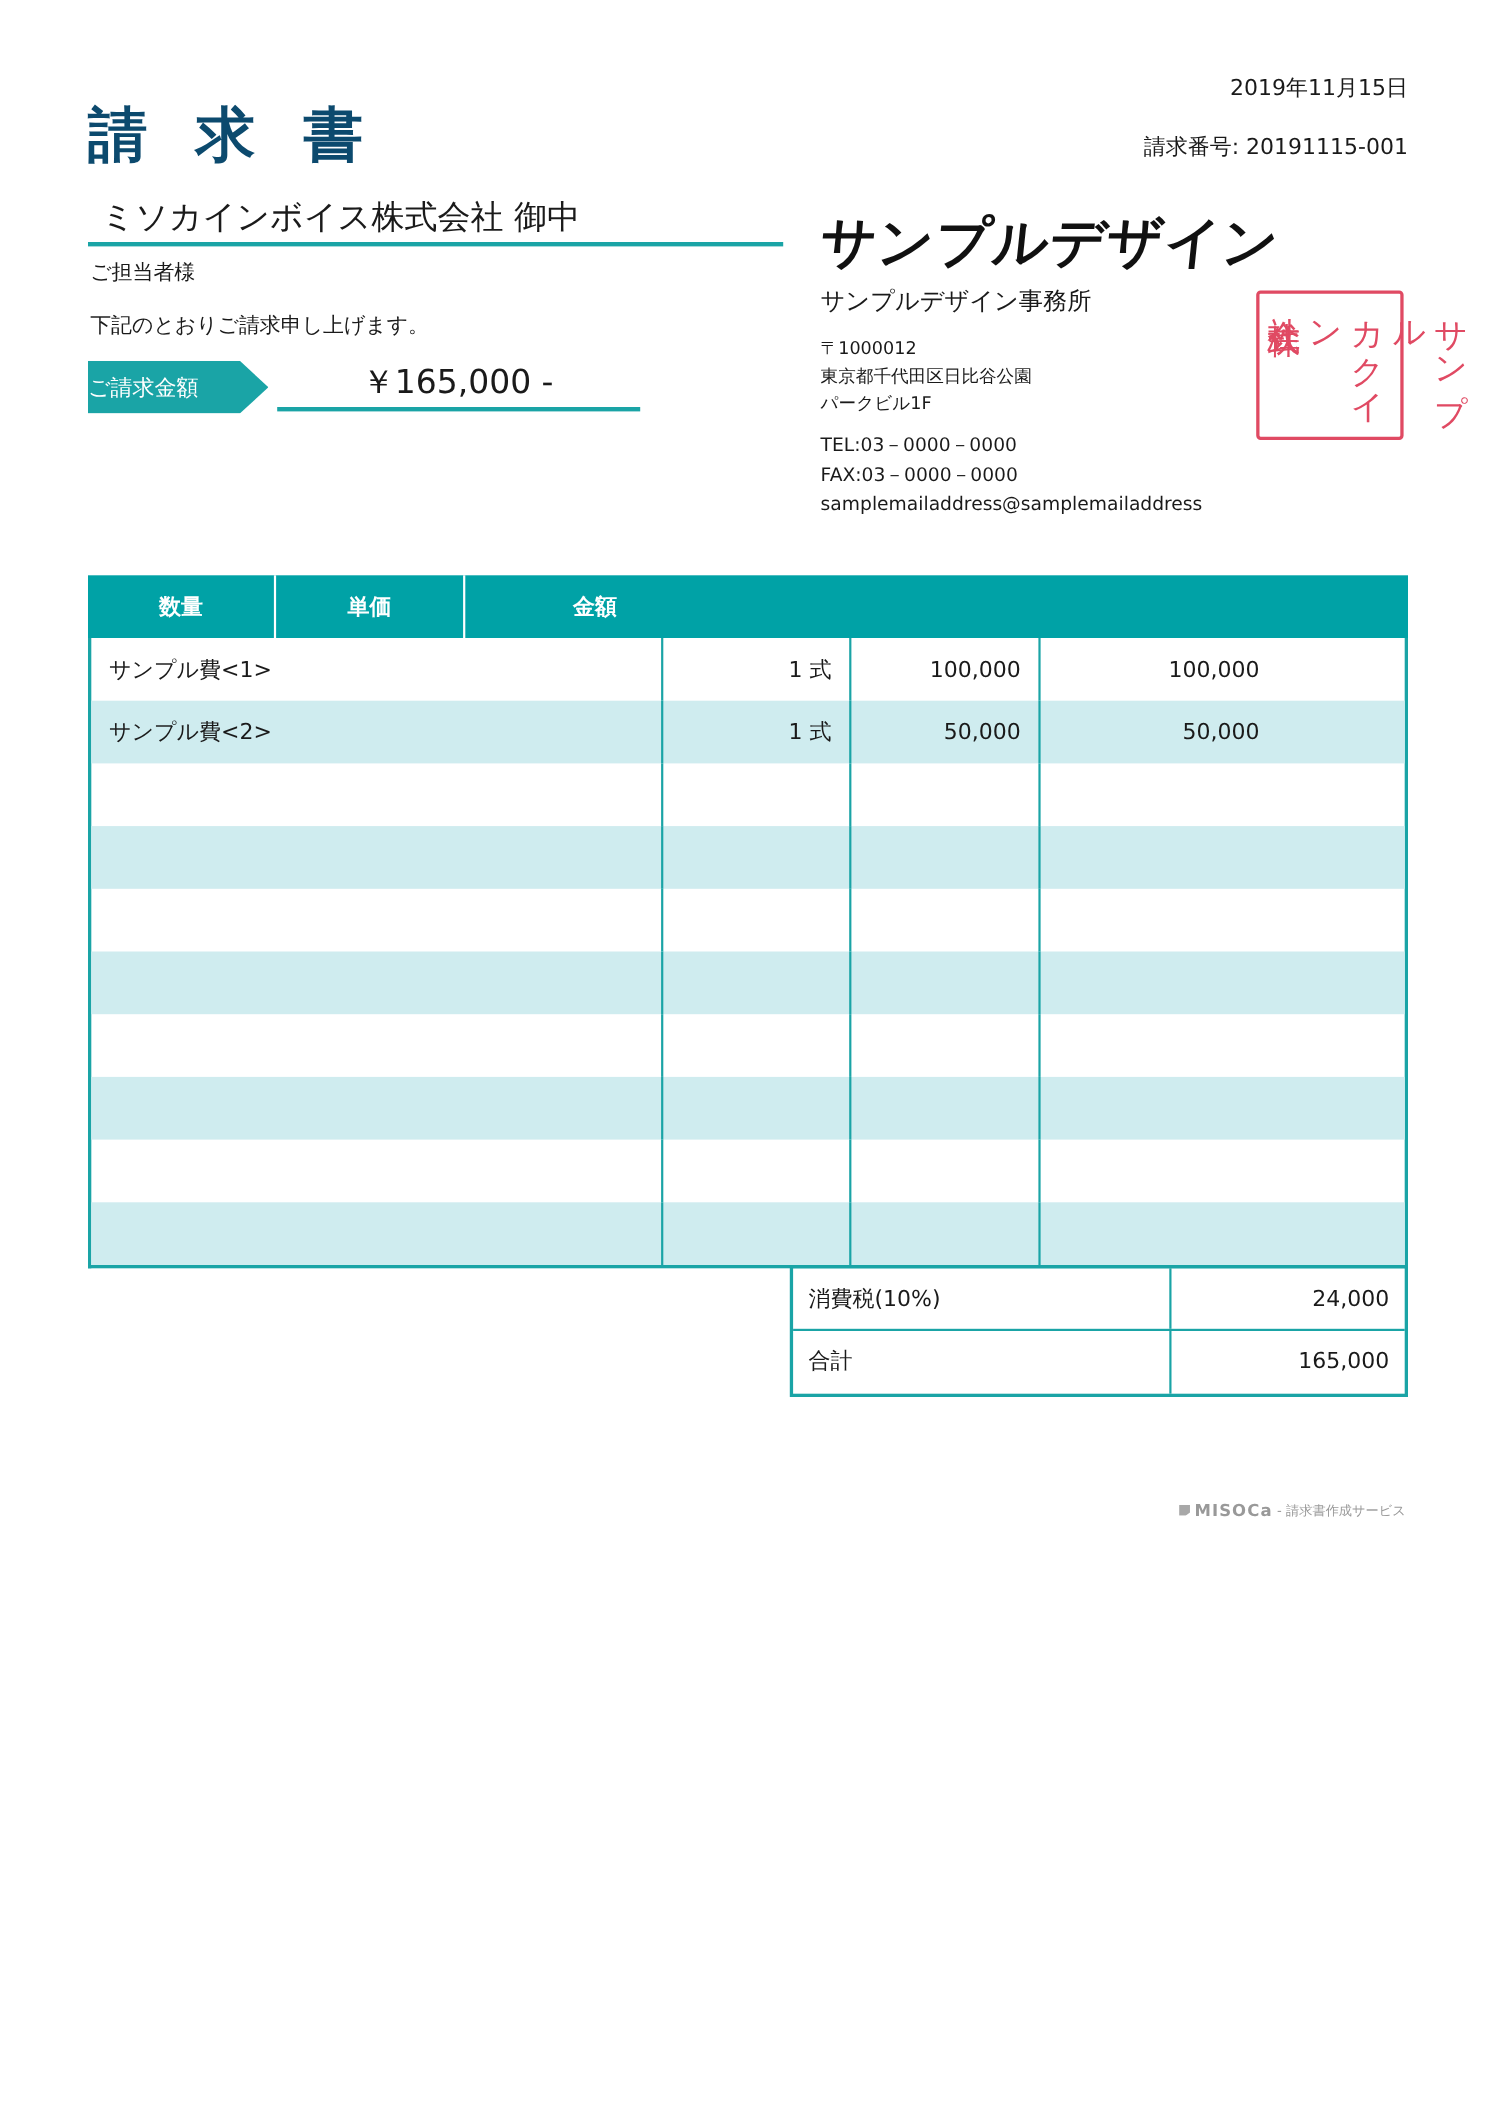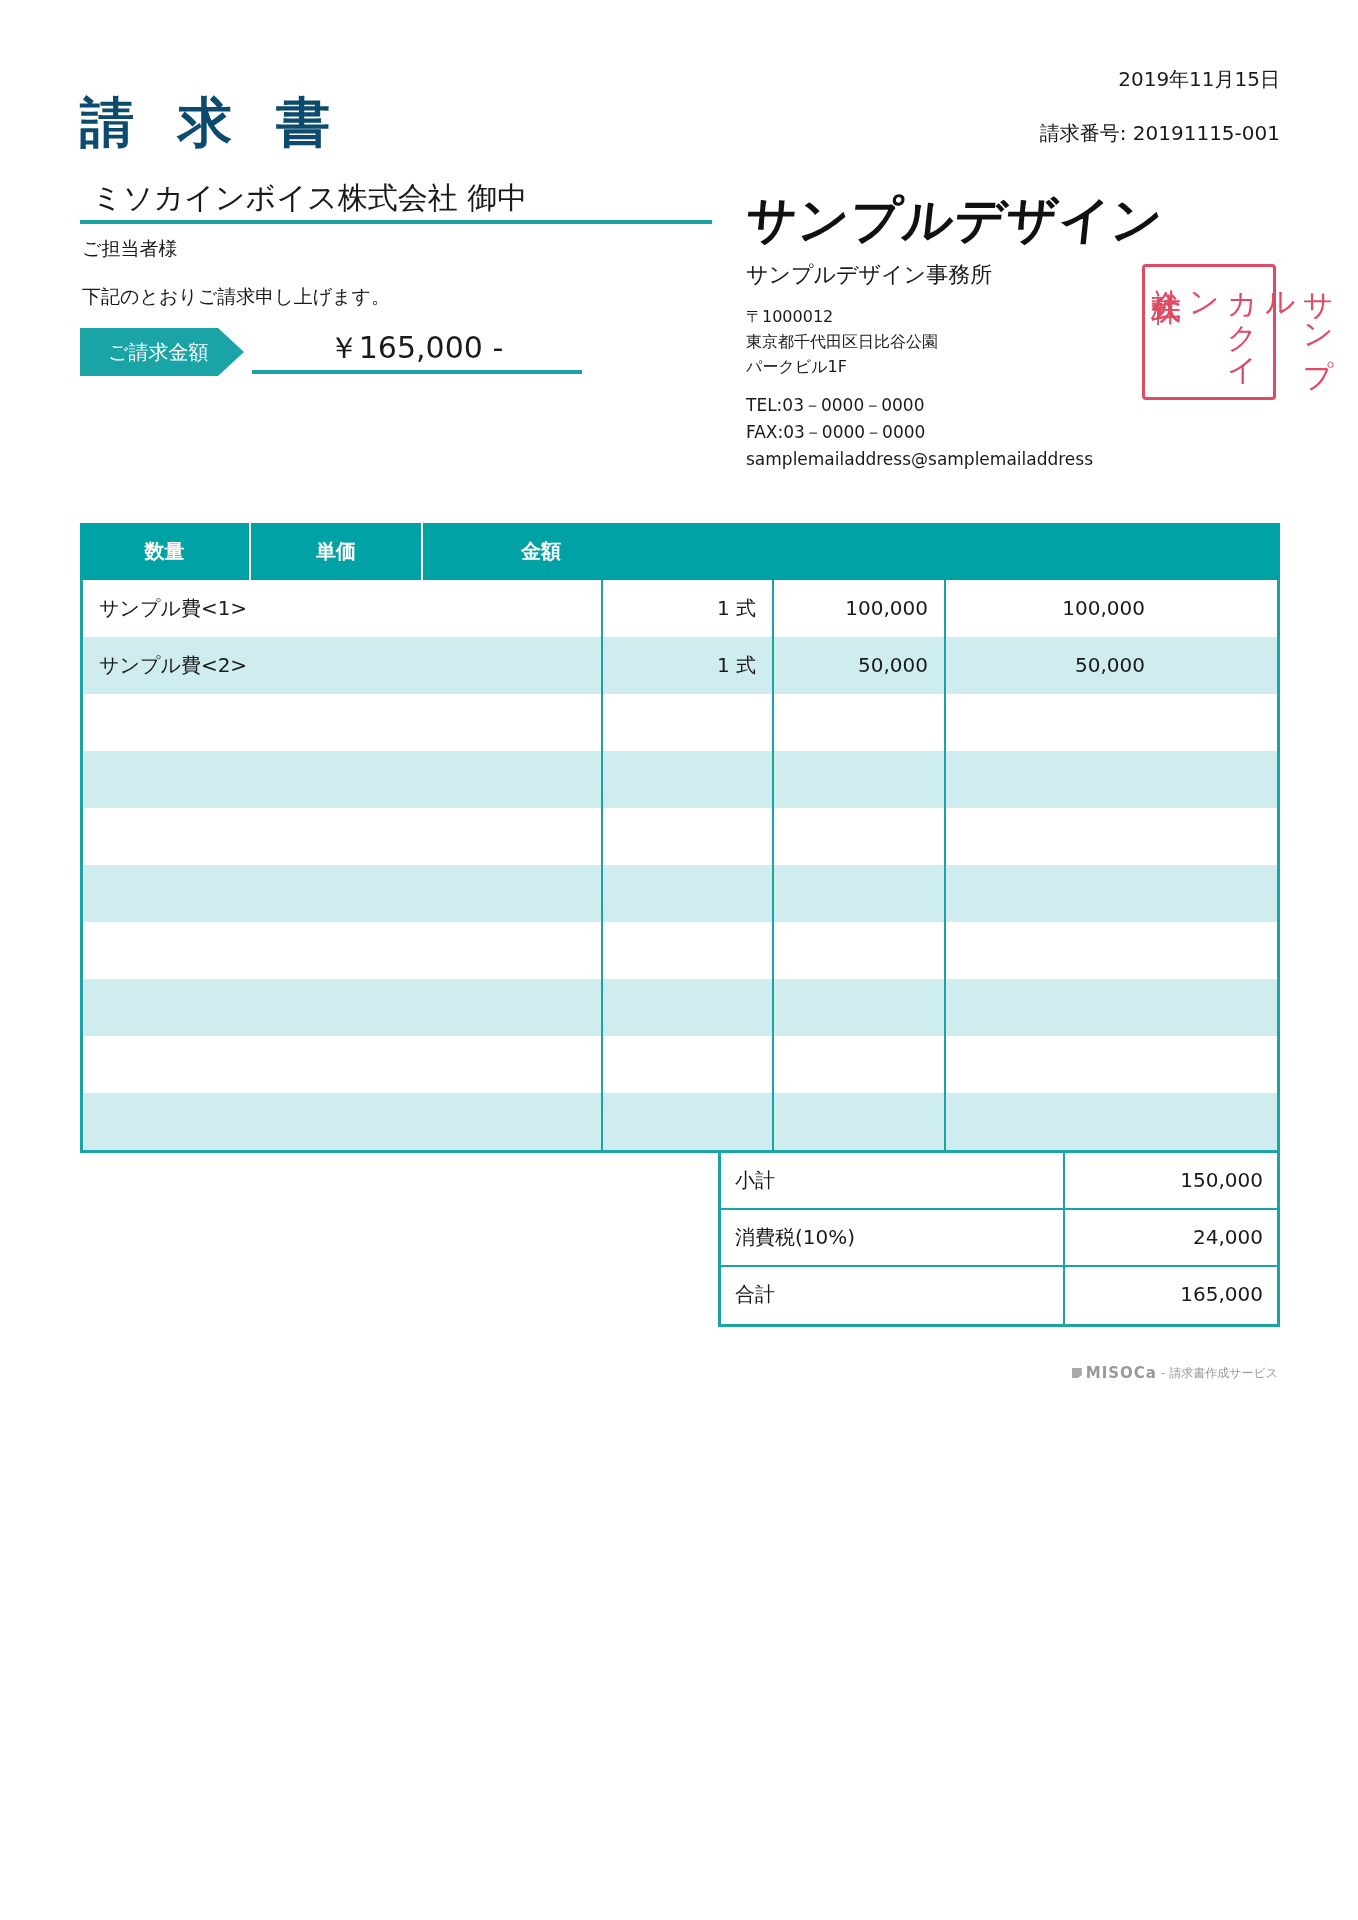--- a/index.html
+++ b/index.html
@@ -14,21 +14,21 @@
   .invno { right: 78px; top: 120px; font-size: 20px; line-height: 26px; text-align: right; white-space: nowrap; }
 
   
   .cust { left: 92px; top: 178px; font-size: 30px; line-height: 40px; white-space: nowrap; }
   .cust-line { left: 80px; top: 220px; width: 632px; height: 4px; background: #1aa4a6; }
   .attn { left: 82px; top: 234px; font-size: 19px; line-height: 28px; white-space: nowrap; }
   .msg { left: 82px; top: 282px; font-size: 19px; line-height: 28px; white-space: nowrap; }
 
   .amt-tag { left: 80px; top: 328px; width: 164px; height: 48px; background: #1aa4a6; color: #ffffff;
              clip-path: polygon(0 0, 138px 0, 164px 24px, 138px 48px, 0 48px);
-             font-size: 20px; line-height: 48px; padding-left: 28px; white-space: nowrap; }
+             font-size: 20px; line-height: 48px; padding-left: 0; white-space: nowrap; }
   .amt-val { left: 252px; top: 326px; width: 328px; text-align: center; font-size: 30px; line-height: 44px; white-space: nowrap; }
   .amt-line { left: 252px; top: 370px; width: 330px; height: 4px; background: #1aa4a6; }
 
   
   .logo { left: 746px; top: 190px; font-size: 50px; font-weight: bold; letter-spacing: 1px; line-height: 60px; white-space: nowrap; color: #111; transform: skewX(-6deg); }
   .co-name { left: 746px; top: 260px; font-size: 22px; line-height: 30px; white-space: nowrap; }
   .co-addr { left: 746px; top: 304px; font-size: 16px; line-height: 25px; white-space: nowrap; }
   .co-contact { left: 746px; top: 392px; font-size: 17px; line-height: 27px; white-space: nowrap; }
 
   .seal { left: 1142px; top: 264px; width: 134px; height: 136px; border: 3px solid #e04a63; border-radius: 4px; color: #e04a63;
@@ -159,24 +159,20 @@
       <div class="td tb-c1"></div>
       <div class="td tb-c2 r"></div>
       <div class="td tb-c3 r"></div>
       <div class="td tb-c4 r"></div>
     </div>
   </div>
 </div>
 
 <div class="abs totals">
   <div class="tt-row">
-    <div class="tt-label">小計</div>
-    <div class="tt-val">150,000</div>
-  </div>
-  <div class="tt-row">
     <div class="tt-label">消費税(10%)</div>
     <div class="tt-val">24,000</div>
   </div>
   <div class="tt-row">
     <div class="tt-label">合計</div>
     <div class="tt-val">165,000</div>
   </div>
 </div>
 
 <div class="abs footer">

